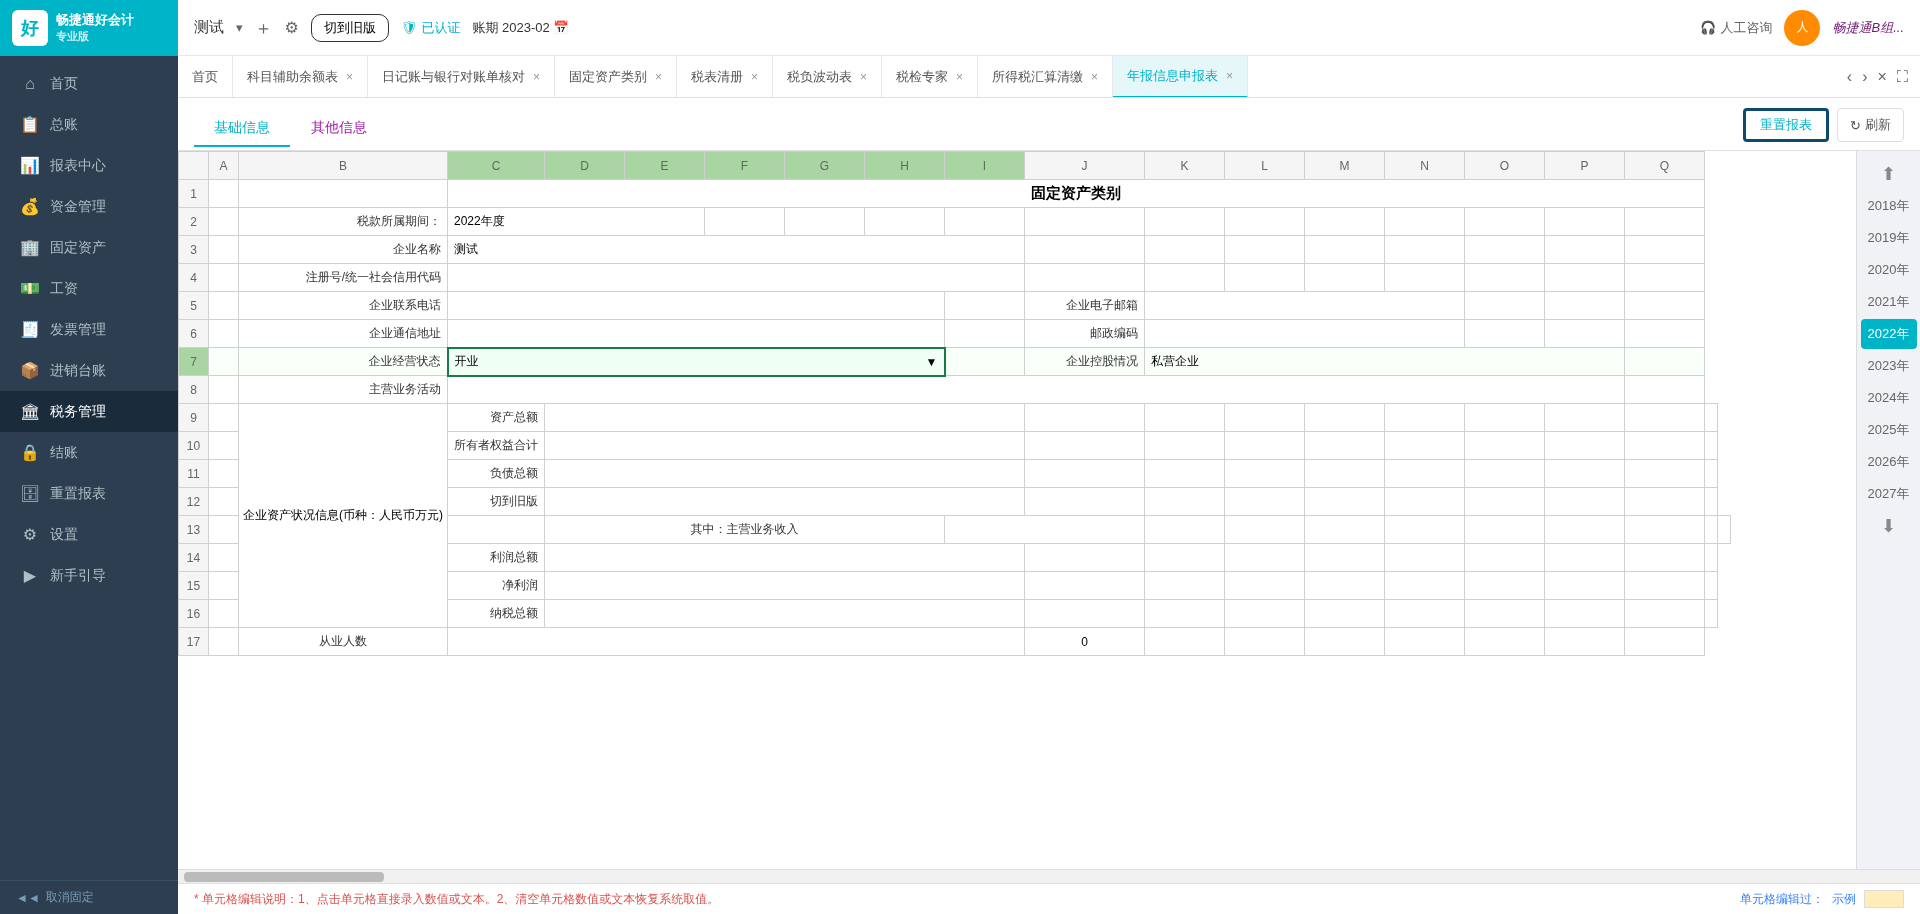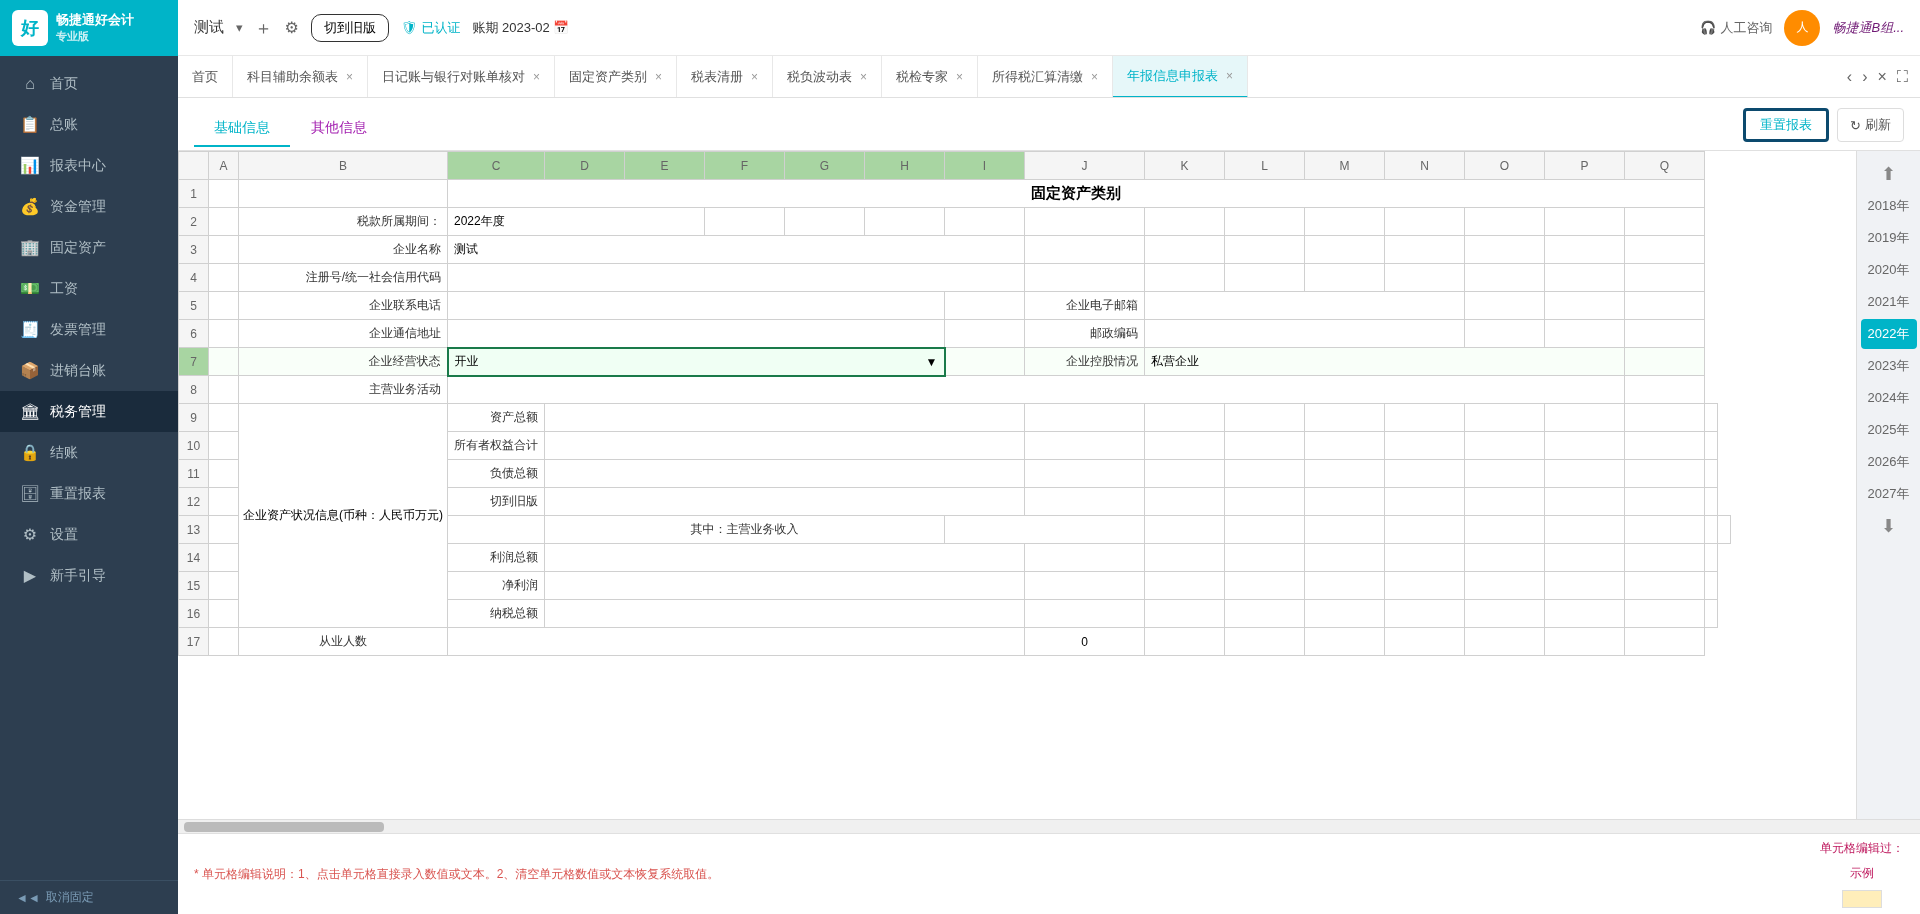--- a/index.html
+++ b/index.html
@@ -286,21 +286,21 @@
     .statusbar {
       background: white;
       border-top: 1px solid #e0e0e0;
       padding: 6px 16px;
       display: flex;
       align-items: center;
       justify-content: space-between;
       font-size: 12px;
       color: #d9534f;
     }
-    .statusbar-right { display: flex; align-items: center; gap: 8px; color: #be185d; flex-direction: column; }
+    .statusbar-right { display: flex; align-items: center; gap: 8px; color: #3b82f6; }
     .example-box {
       width: 40px; height: 18px;
       background: #ffeeba;
       border: 1px solid #ddd;
       display: inline-block;
     }
 
     
     .h-scroll-bar {
       height: 14px;

